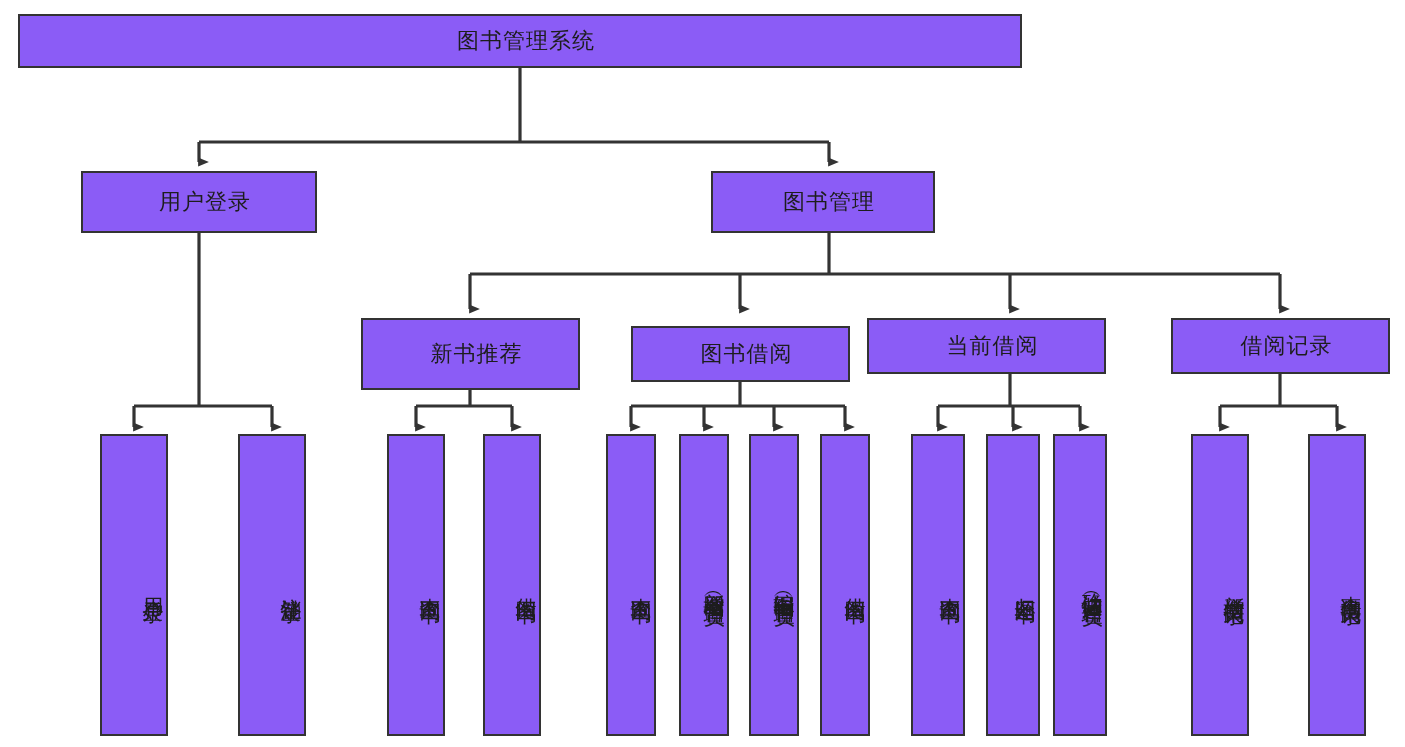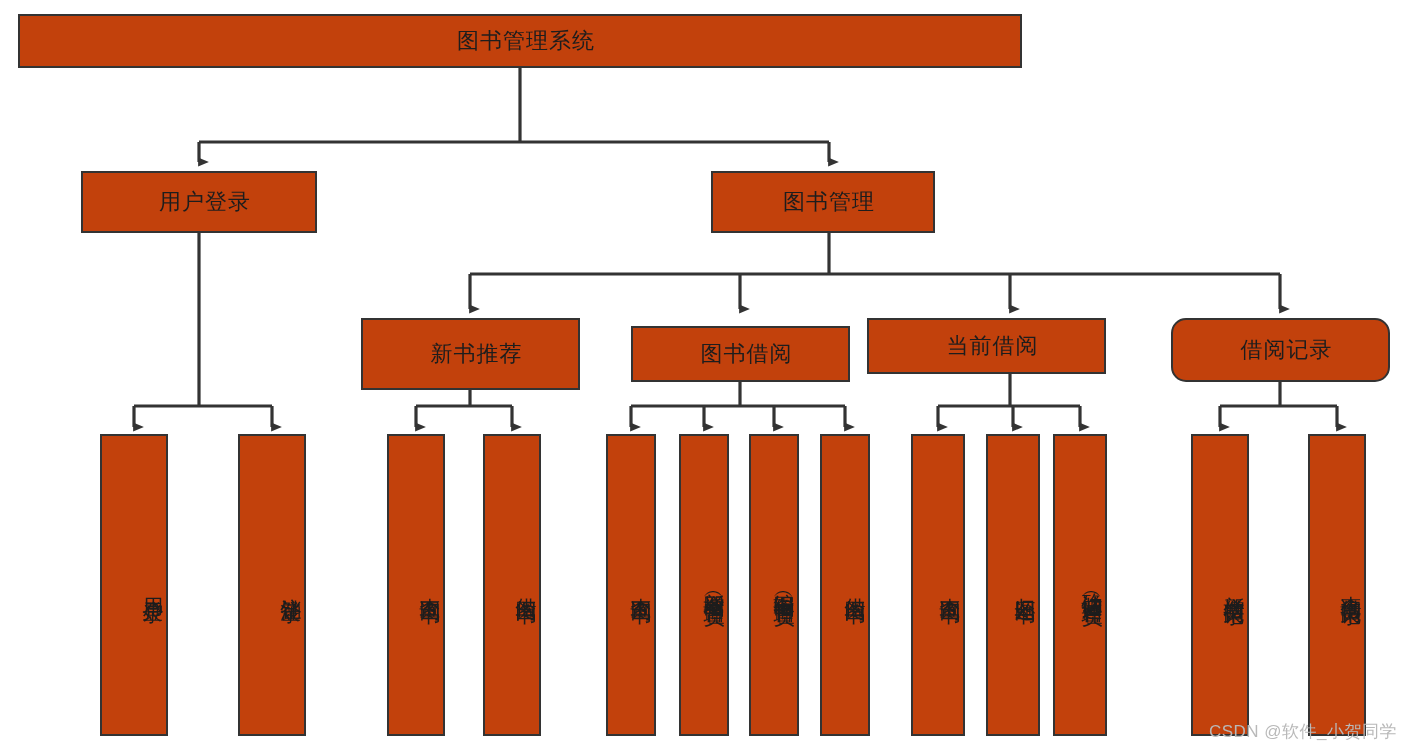--- a/index.html
+++ b/index.html
@@ -22,21 +22,21 @@
     position: absolute;
     left: 0;
     top: 0;
     width: 1405px;
     height: 747px;
   }
   .node {
     position: absolute;
     box-sizing: border-box;
     border: 2px solid #333333;
-    background: #c2410c;
+    background: #8b5cf6;
     display: flex;
     align-items: center;
     justify-content: center;
     color: #1d1d1d;
     z-index: 2;
     padding-left: 12px;
   }
   .node.horiz {
     font-size: 22px;
     letter-spacing: 1px;
@@ -140,21 +140,21 @@
       </div>
       <div class="node horiz" style="left: 361px; top: 318px; width: 219px; height: 72px;">
         <span class="lbl">新书推荐</span>
       </div>
       <div class="node horiz" style="left: 631px; top: 326px; width: 219px; height: 56px;">
         <span class="lbl">图书借阅</span>
       </div>
       <div class="node horiz" style="left: 867px; top: 318px; width: 239px; height: 56px;">
         <span class="lbl">当前借阅</span>
       </div>
-      <div class="node horiz" style="left: 1171px; top: 318px; width: 219px; height: 64px; border-radius: 15px;">
+      <div class="node horiz" style="left: 1171px; top: 318px; width: 219px; height: 56px;">
         <span class="lbl">借阅记录</span>
       </div>
       <div class="node vert" style="left: 100px; top: 434px; width: 68px; height: 302px;">
         <span class="lbl">用户登录</span>
       </div>
       <div class="node vert" style="left: 238px; top: 434px; width: 68px; height: 302px;">
         <span class="lbl">注销登录</span>
       </div>
       <div class="node vert" style="left: 387px; top: 434px; width: 58px; height: 302px;">
         <span class="lbl">查询图书</span>
@@ -184,14 +184,13 @@
         <span class="lbl">确认归还（管理员）</span>
       </div>
       <div class="node vert" style="left: 1191px; top: 434px; width: 58px; height: 302px;">
         <span class="lbl">新增借阅记录</span>
       </div>
       <div class="node vert" style="left: 1308px; top: 434px; width: 58px; height: 302px;">
         <span class="lbl">查询借阅记录</span>
       </div>
     </div>
 
-  <div id="watermark" style="color: rgb(185, 185, 185);">CSDN @软件_小贺同学</div>
 </div>
 
 </body></html>

